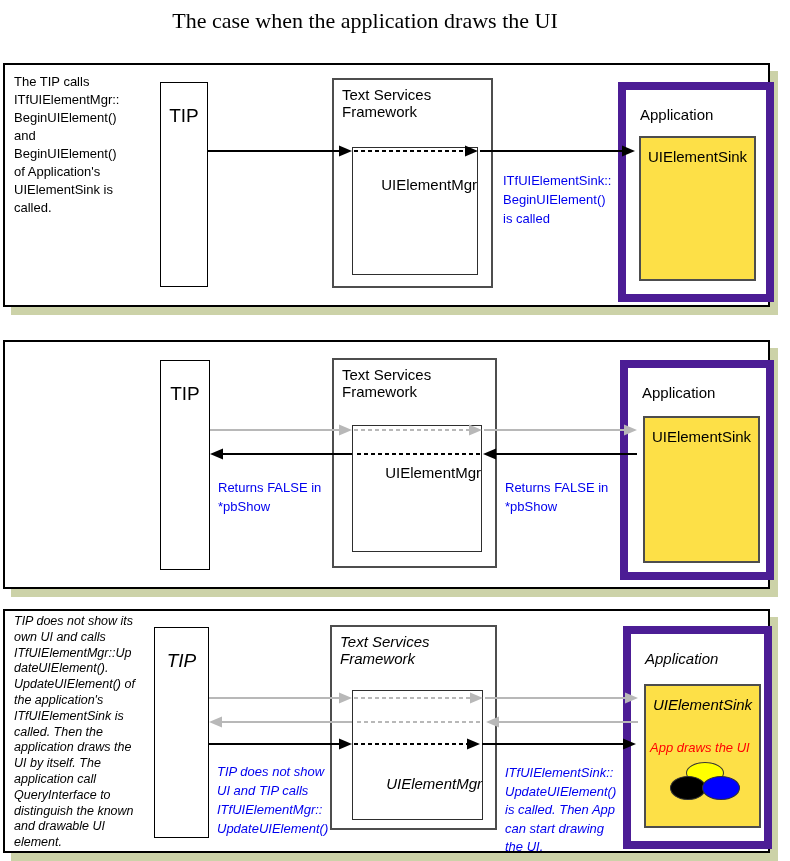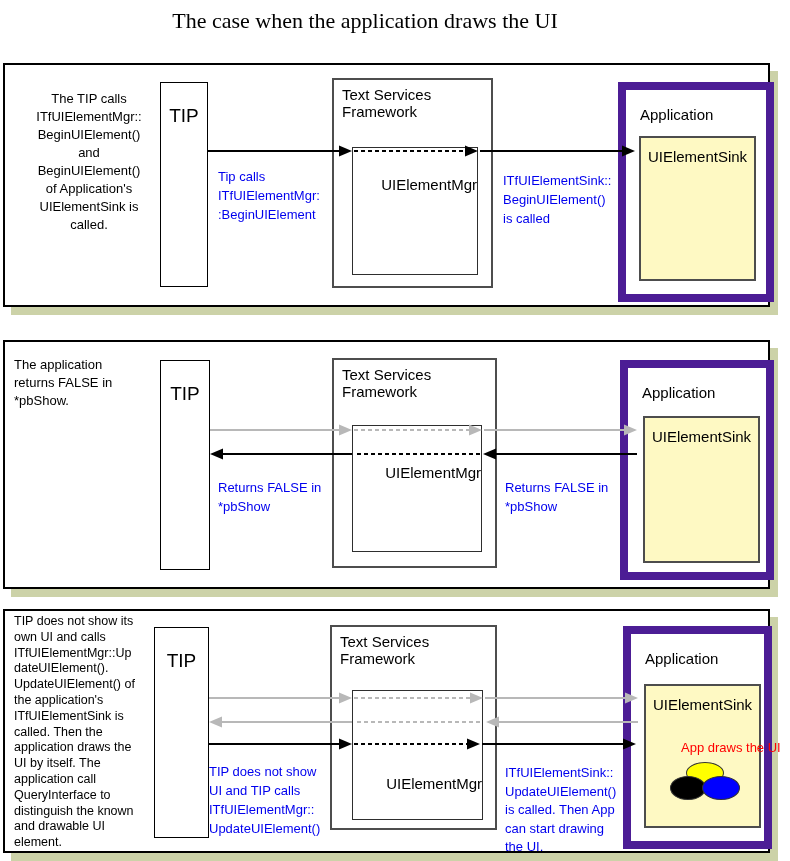--- a/index.html
+++ b/index.html
@@ -26,33 +26,33 @@
   }
   .box{position:absolute;background:#fff;}
   .tip-box{border:1px solid #000;}
   .tip-label{display:block;text-align:center;padding-top:22px;font-size:19px;}
   .tsf-box{border:2px solid #4d4d4d;}
   .tsf-label{display:block;padding:6px 8px;font-size:15px;white-space:pre-line;}
   .mgr-box{position:absolute;border:1px solid #2e2e2e;background:transparent;}
   .mgr-label{position:absolute;left:0;width:100%;text-align:right;font-size:15px;}
   .app-box{border:8px solid #4c1d95;}
   .app-label{display:block;padding:16px 0 0 14px;font-size:15px;}
-  .sink-box{position:absolute;border:2px solid #4d4d4d;background:#fef9c3;}
+  .sink-box{position:absolute;border:2px solid #4d4d4d;background:#fde047;}
   .sink-label{display:block;text-align:center;padding-top:10px;font-size:15px;}
-  .sink-note{position:absolute;left:4px;top:54px;font-size:13px;white-space:nowrap;margin-left:31px;}
+  .sink-note{position:absolute;left:4px;top:54px;font-size:13px;white-space:nowrap;}
   .ellipse{position:absolute;border:1px solid #333;border-radius:50%;}
   .arrows{position:absolute;left:0;top:0;pointer-events:none;}
 </style>
 </head>
 <body>
 
 <div class="title">The case when the application draws the UI</div>
 
 <div class="panel" style="top:63px;height:240px;">
-  <div class="desc" style="left:9px;top:25px;width:150px;text-align:center;">The TIP calls
+  <div class="desc" style="left:9px;top:8px;width:150px;">The TIP calls
 ITfUIElementMgr::
 BeginUIElement()
 and
 BeginUIElement()
 of Application's
 UIElementSink is
 called.</div>
 
   <div class="box tip-box" style="left:155px;top:17px;width:46px;height:203px;">
     <span class="tip-label">TIP</span>
@@ -66,23 +66,20 @@
     </div>
   </div>
 
   <div class="box app-box" style="left:613px;top:17px;width:140px;height:204px;">
     <span class="app-label">Application</span>
     <div class="sink-box" style="left:13px;top:46px;width:113px;height:141px;">
       <span class="sink-label">UIElementSink</span>
     </div>
   </div>
 
-  <div class="note" style="left: 213px; top: 102px; color: rgb(0, 0, 238);">Tip calls
-ITfUIElementMgr:
-:BeginUIElement</div>
   <div class="note" style="left: 498px; top: 106px; color: rgb(0, 0, 238);">ITfUIElementSink::
 BeginUIElement()
 is called</div>
 
   <svg class="arrows" width="763" height="240">
     <g>
       <line x1="203" y1="86" x2="334" y2="86" stroke="#000" stroke-width="2"></line>
       <polygon points="347,86 334,80.5 334,91.5" fill="#000"></polygon>
     </g>
     <g>
@@ -90,23 +87,20 @@
       <polygon points="473,86 460,80.5 460,91.5" fill="#000"></polygon>
     </g>
     <g>
       <line x1="475" y1="86" x2="617" y2="86" stroke="#000" stroke-width="2"></line>
       <polygon points="630,86 617,80.5 617,91.5" fill="#000"></polygon>
     </g>
   </svg>
 </div>
 
 <div class="panel" style="top:340px;height:245px;">
-  <div class="desc" style="left:9px;top:14px;width:150px;">The application
-returns FALSE in
-*pbShow.</div>
 
   <div class="box tip-box" style="left:155px;top:18px;width:48px;height:208px;">
     <span class="tip-label">TIP</span>
   </div>
 
   <div class="box tsf-box" style="left:327px;top:16px;width:161px;height:206px;">
     <span class="tsf-label">Text Services
 Framework</span>
     <div class="mgr-box" style="left:18px;top:65px;width:128px;height:125px;">
       <span class="mgr-label" style="top:38px;">UIElementMgr</span>
@@ -137,21 +131,21 @@
     <g>
       <line x1="632" y1="112" x2="491" y2="112" stroke="#000" stroke-width="2"></line>
       <polygon points="478,112 491,106.5 491,117.5" fill="#000"></polygon>
       <line x1="475" y1="112" x2="349" y2="112" stroke="#000" stroke-width="2" stroke-dasharray="4 3"></line>
       <polygon points="205,112 218,106.5 218,117.5" fill="#000"></polygon>
       <line x1="218" y1="112" x2="347" y2="112" stroke="#000" stroke-width="2"></line>
     </g>
   </svg>
 </div>
 
-<div class="panel" style="top:609px;height:240px;">
+<div class="panel" style="top:609px;height:240px;font-style:italic;">
   <div class="desc desc-small" style="left:9px;top:3px;width:146px;">TIP does not show its
 own UI and calls
 ITfUIElementMgr::Up
 dateUIElement().
 UpdateUIElement() of
 the application's
 ITfUIElementSink is
 called. Then the
 application draws the
 UI by itself. The
@@ -177,21 +171,21 @@
     <span class="app-label">Application</span>
     <div class="sink-box" style="left:13px;top:50px;width:113px;height:140px;">
       <span class="sink-label">UIElementSink</span>
       <span class="sink-note" style="color: rgb(255, 0, 0);">App draws the UI</span>
       <div class="ellipse" style="left: 40px; top: 76px; width: 36px; height: 20px; z-index: 1; background-color: rgb(255, 255, 0);"></div>
       <div class="ellipse" style="left: 24px; top: 90px; width: 34px; height: 22px; z-index: 2; background-color: rgb(0, 0, 0);"></div>
       <div class="ellipse" style="left: 56px; top: 90px; width: 36px; height: 22px; z-index: 3; background-color: rgb(0, 0, 255);"></div>
     </div>
   </div>
 
-  <div class="note" style="left: 204px; top: 151px; color: rgb(0, 0, 238);">TIP does not show
+  <div class="note" style="left: 212px; top: 151px; color: rgb(0, 0, 238);">TIP does not show
 UI and TIP calls
 ITfUIElementMgr::
 UpdateUIElement()</div>
   <div class="note" style="left: 500px; top: 153px; line-height: 18.5px; color: rgb(0, 0, 238);">ITfUIElementSink::
 UpdateUIElement()
 is called. Then App
 can start drawing
 the UI.</div>
 
   <svg class="arrows" width="763" height="240">

